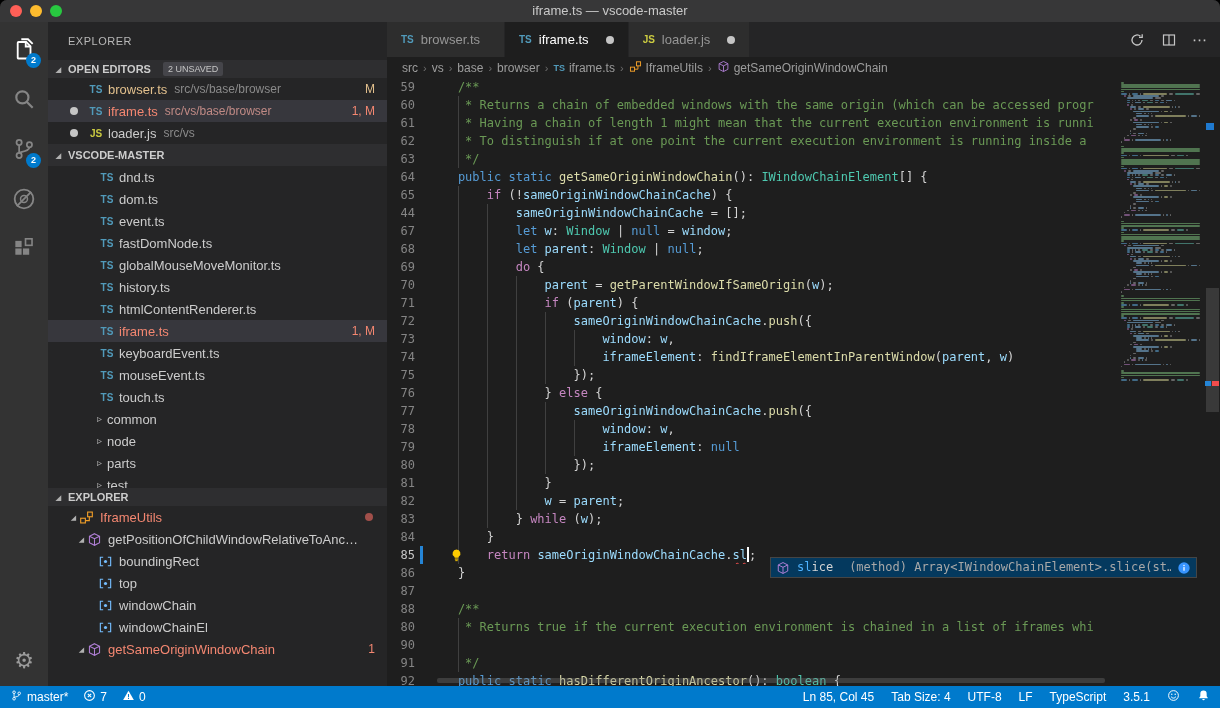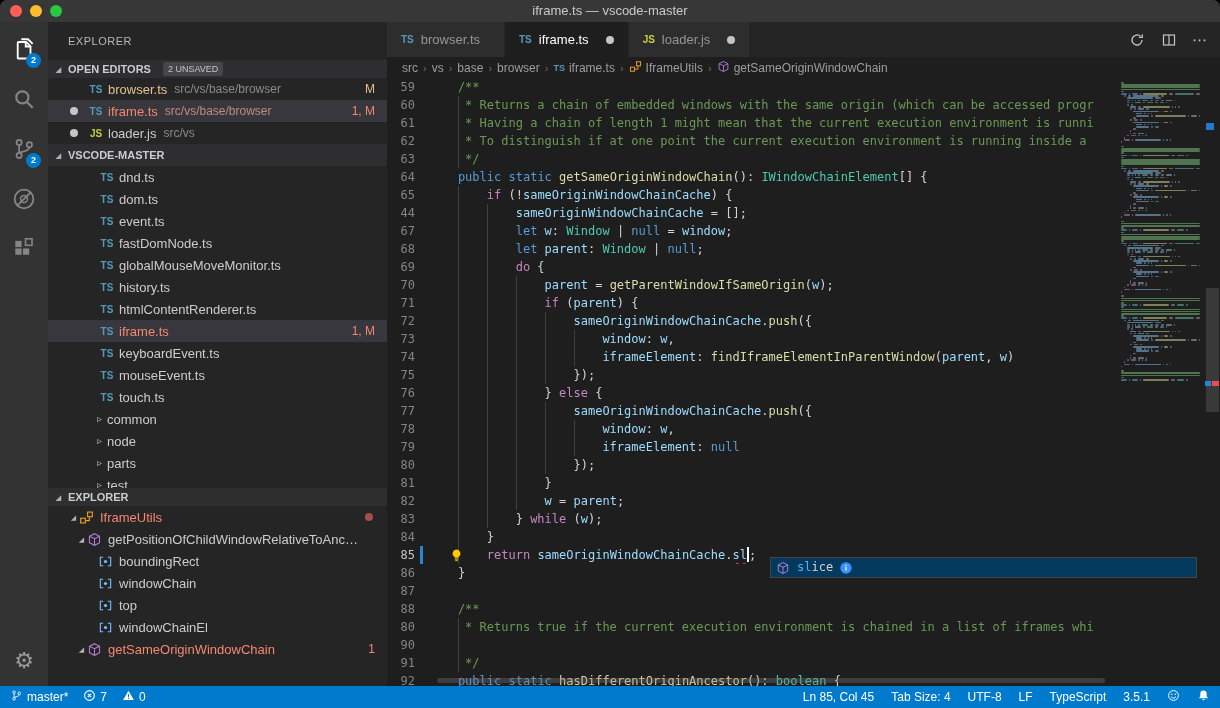--- a/index.html
+++ b/index.html
@@ -294,30 +294,30 @@
             </span>
             <span style="overflow: hidden; text-overflow: ellipsis; max-width: 255px;">boundingRect</span>
           </div>
           <div class="row" style="padding-left: 50px;">
             <span class="ol-icon">
               <svg viewBox="0 0 16 16" fill="none" stroke="#75beff" stroke-width="1.2">
                 <path d="M5.5 3.5h-3v9h3M10.5 3.5h3v9h-3"></path>
                 <circle cx="8" cy="8" r="1.7" fill="#75beff" stroke="none"></circle>
               </svg>
             </span>
-            <span style="overflow: hidden; text-overflow: ellipsis; max-width: 255px;">windowChain</span>
+            <span style="overflow: hidden; text-overflow: ellipsis; max-width: 255px;">top</span>
           </div>
           <div class="row" style="padding-left: 50px;">
             <span class="ol-icon">
               <svg viewBox="0 0 16 16" fill="none" stroke="#75beff" stroke-width="1.2">
                 <path d="M5.5 3.5h-3v9h3M10.5 3.5h3v9h-3"></path>
                 <circle cx="8" cy="8" r="1.7" fill="#75beff" stroke="none"></circle>
               </svg>
             </span>
-            <span style="overflow: hidden; text-overflow: ellipsis; max-width: 255px;">top</span>
+            <span style="overflow: hidden; text-overflow: ellipsis; max-width: 255px;">windowChain</span>
           </div>
           <div class="row" style="padding-left: 50px;">
             <span class="ol-icon">
               <svg viewBox="0 0 16 16" fill="none" stroke="#75beff" stroke-width="1.2">
                 <path d="M5.5 3.5h-3v9h3M10.5 3.5h3v9h-3"></path>
                 <circle cx="8" cy="8" r="1.7" fill="#75beff" stroke="none"></circle>
               </svg>
             </span>
             <span style="overflow: hidden; text-overflow: ellipsis; max-width: 255px;">windowChainEl</span>
           </div>
@@ -897,20 +897,21 @@
         <div class="hscroll"></div>
         <div class="suggest" id="suggest">
             <div class="sg-row sel">
               <span class="sg-icon">
                 <svg viewBox="0 0 16 16" fill="none" stroke="#b180d7" stroke-width="1.1">
                   <path d="M8 1.8l5.4 2.7v7L8 14.2l-5.4-2.7v-7z"></path>
                   <path d="M2.6 4.5L8 7.2l5.4-2.7M8 7.2v7"></path>
                 </svg>
               </span>
               <span class="sg-label"><span class="sg-match">sl</span><span>ice</span></span>
+              <span class="sg-detail">(method) Array&lt;IWindowChainElement&gt;.slice(st…</span>
               <span class="sg-info"><svg viewBox="0 0 16 16">
                   <circle cx="8" cy="8" r="6.5" fill="#3794ff"></circle>
                   <rect x="7.3" y="6.9" width="1.4" height="4.2" fill="#fff"></rect>
                   <rect x="7.3" y="4.4" width="1.4" height="1.5" fill="#fff"></rect>
                 </svg></span>
             </div>
           </div>
       </div>
     </div>
   </div>

